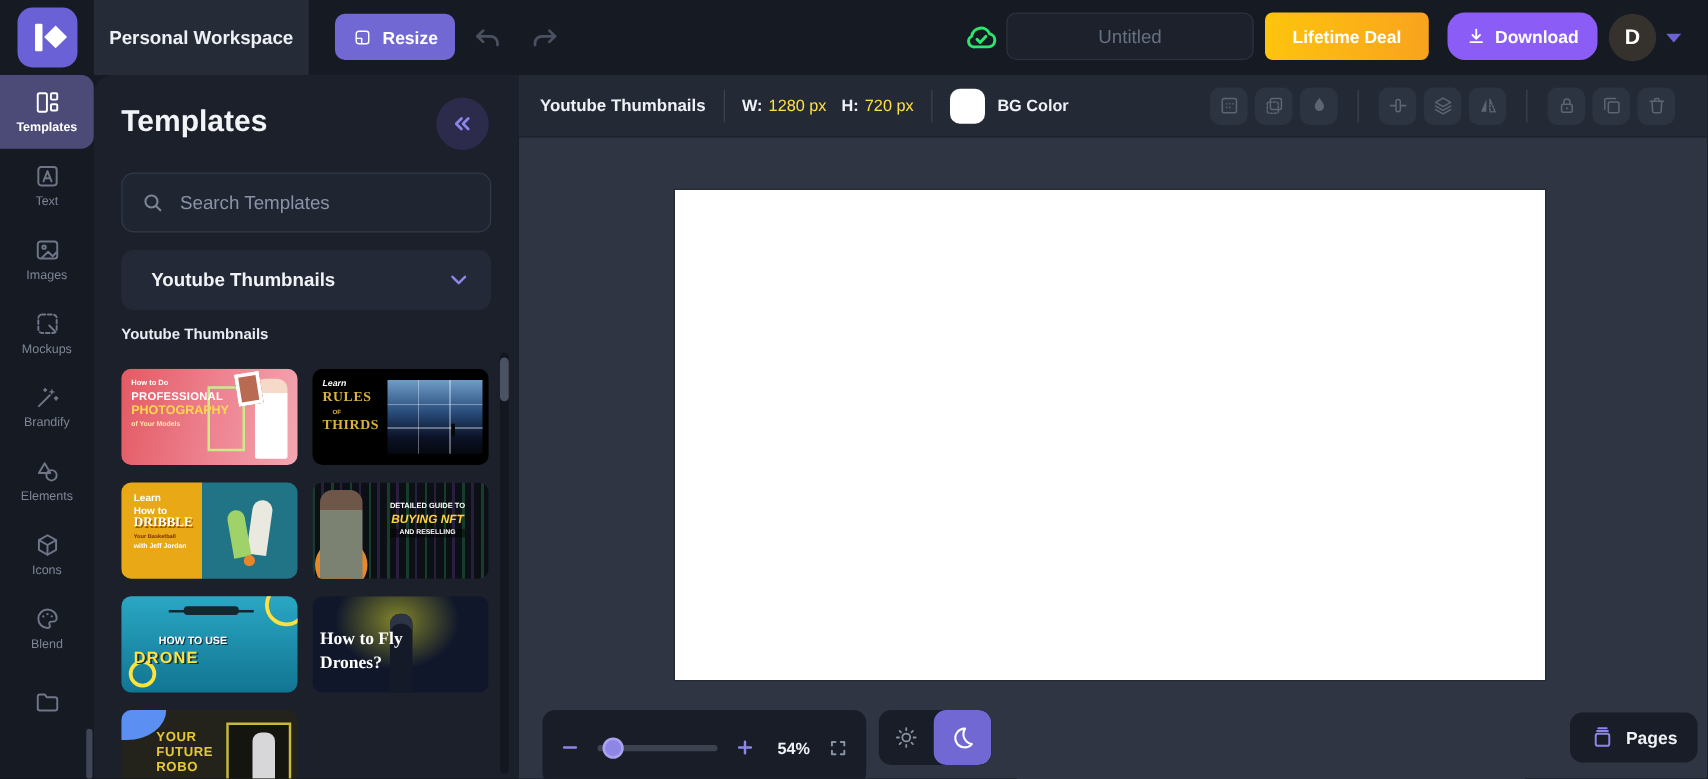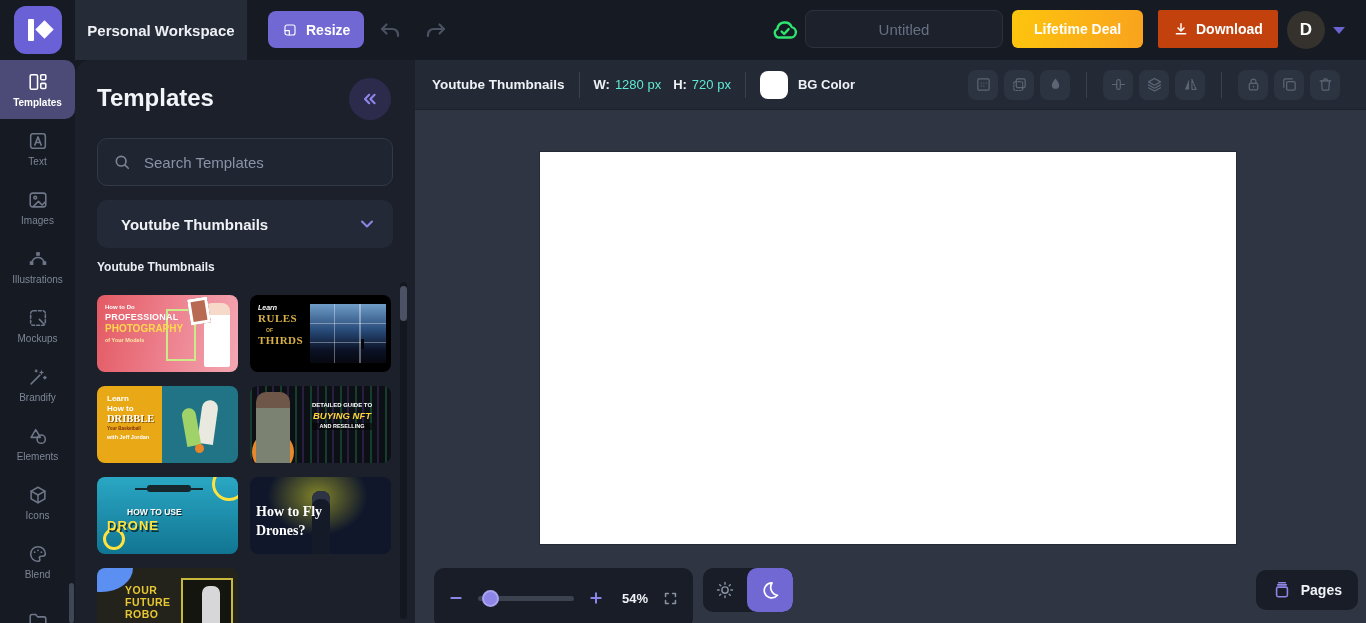--- a/index.html
+++ b/index.html
@@ -16,21 +16,21 @@
   .logo .bar { position:absolute; left:14px; top:13px; width:6px; height:22px; background:#fff; border-radius:1px; }
   .logo .diamond { position:absolute; left:24px; top:17px; width:13px; height:13px; background:#fff; transform:rotate(45deg); }
   .ws-chip { position:absolute; left:75px; top:0; width:172px; height:60px; background:#262c37; display:flex; align-items:center; justify-content:center; color:#edf0f5; font-size:15px; font-weight:700; }
   .resize-btn { position:absolute; left:268px; top:11px; height:37px; padding:16px 14px; border-radius:8px; background:#7168d4; color:#fff; font-size:14px; font-weight:700; display:flex; align-items:center; gap:8px; border:none; cursor:pointer; }
   .hist { position:absolute; top:18px; width:24px; height:24px; color:#4a5160; }
   .hist.undo { left:378px; } .hist.redo { left:424px; }
   .cloud { position:absolute; left:770px; top:15px; width:30px; height:30px; color:#2ee56f; }
   .title-input { position:absolute; left:805px; top:10px; width:198px; height:38px; border-radius:8px; background:#1c212c; border:1px solid #2b323e; color:#c6ccd8; font-size:15px; text-align:center; outline:none; font-family:"Liberation Sans",sans-serif; }
   .title-input::placeholder { color:#667083; }
   .deal-btn { position:absolute; left:1012px; top:10px; height:38px; padding:0 22px; border:none; border-radius:6px; background:linear-gradient(100deg,#fdc50d,#f9a21e); color:#fff; font-size:14px; font-weight:700; cursor:pointer; }
-  .dl-btn { position:absolute; left:1158px; top:10px; height:38px; padding:0 15px; border:none; border-radius:2px; background:#c2410c; color:#fff; font-size:14px; font-weight:700; display:flex; align-items:center; gap:7px; cursor:pointer; }
+  .dl-btn { position:absolute; left:1158px; top:10px; height:38px; padding:0 15px; border:none; border-radius:14px; background:#8b5cf6; color:#fff; font-size:14px; font-weight:700; display:flex; align-items:center; gap:7px; cursor:pointer; }
   .avatar { position:absolute; left:1287px; top:11px; width:38px; height:38px; border-radius:50%; background:#35312d; color:#fff; font-size:17px; font-weight:700; display:flex; align-items:center; justify-content:center; }
   .avatar-caret { position:absolute; left:1333px; top:27px; width:0; height:0; border-left:6px solid transparent; border-right:6px solid transparent; border-top:7px solid #6c63d2; cursor:pointer; }
 
   
   .sidebar { position:absolute; left:0; top:60px; width:75px; height:563px; background:#151a23; z-index:20; }
   .side-item { width:75px; height:59px; display:flex; flex-direction:column; align-items:center; justify-content:center; gap:4px; color:#6e7688; cursor:pointer; }
   .side-item .lbl { font-size:10px; color:#7e8696; }
   .side-item.active { background:#4c4b78; border-radius:0 10px 10px 0; color:#fff; }
   .side-item.active .lbl { color:#fff; font-weight:700; }
   .side-scroll { position:absolute; right:1px; bottom:0; width:5px; height:40px; border-radius:3px; background:#3f4655; }
@@ -116,21 +116,21 @@
   .t-robot .tx { position:absolute; left:28px; top:16px; line-height:1.15; }
   .t-robot .l1,.t-robot .l2,.t-robot .l3 { font-size:10.5px; color:#e8c832; font-weight:800; display:block; letter-spacing:.5px; }
 
   
   .workspace { position:absolute; left:415px; top:60px; width:951px; height:563px; background:#2f3542; }
   .ws-toolbar { position:absolute; left:0; top:0; width:951px; height:50px; background:#242a35; border-bottom:1px solid #1d222c; display:flex; align-items:center; padding:0 26px 0 17px; }
   .ws-toolbar .doc-type { color:#eef1f6; font-size:13.5px; font-weight:700; }
   .tb-div { width:1px; height:26px; background:#3a4150; margin:0 14px; }
   .dim { display:flex; align-items:center; gap:5px; font-size:13px; }
   .dim .k { color:#eef1f6; font-weight:700; }
-  .dim .v { color:#5eead4; }
+  .dim .v { color:#fde047; }
   .dim + .dim { margin-left:12px; }
   .bg-swatch { width:28px; height:28px; border-radius:8px; background:#ffffff; cursor:pointer; }
   .bg-label { color:#eef1f6; font-size:13px; font-weight:700; margin-left:10px; }
   .tb-right { margin-left:auto; display:flex; align-items:center; gap:6px; }
   .tb-btn { width:30px; height:30px; border-radius:8px; background:#2d3441; color:#5d6575; display:flex; align-items:center; justify-content:center; border:none; cursor:pointer; }
   .tb-btn svg { width:17px; height:17px; }
 
   .canvas { position:absolute; left:125px; top:92px; width:696px; height:392px; background:#ffffff; box-shadow:0 0 0 1px rgba(0,0,0,.22); }
 
   .zoom-bar { position:absolute; left:19px; top:508px; width:259px; height:60px; border-radius:10px; background:#181d27; display:flex; align-items:center; padding:0 14px; gap:14px; }
@@ -221,29 +221,20 @@
     <div class="side-item">
       <svg class="ic" width="22" height="22" viewBox="0 0 24 24">
           <rect x="3.5" y="4.5" width="17" height="15" rx="2.5"></rect>
           <circle cx="9" cy="9.5" r="1.5"></circle>
           <path d="M7 19l5.5-5.5 4 4 3.5-3.5"></path>
         </svg>
       <span class="lbl">Images</span>
     </div>
     <div class="side-item">
       <svg class="ic" width="22" height="22" viewBox="0 0 24 24">
-          <path d="M5 16c2.5-7.5 11.5-7.5 14 0"></path>
-          <rect x="3" y="14.5" width="4" height="4" fill="currentColor" stroke="none"></rect>
-          <rect x="17" y="14.5" width="4" height="4" fill="currentColor" stroke="none"></rect>
-          <rect x="10" y="4.5" width="4" height="4" fill="currentColor" stroke="none"></rect>
-        </svg>
-      <span class="lbl">Illustrations</span>
-    </div>
-    <div class="side-item">
-      <svg class="ic" width="22" height="22" viewBox="0 0 24 24">
           <rect x="4" y="4" width="16" height="16" rx="3" stroke-dasharray="3.2 2.2"></rect>
           <path d="M13.5 13.5l5 5"></path>
         </svg>
       <span class="lbl">Mockups</span>
     </div>
     <div class="side-item">
       <svg class="ic" width="22" height="22" viewBox="0 0 24 24">
           <path d="M4.5 19.5L14 10"></path>
           <path d="M15.8 4.2l.8 2.1 2.1.8-2.1.8-.8 2.1-.8-2.1-2.1-.8 2.1-.8z" fill="currentColor" stroke="none"></path>
           <path d="M19.5 11.5v2.4M18.3 12.7h2.4"></path>

